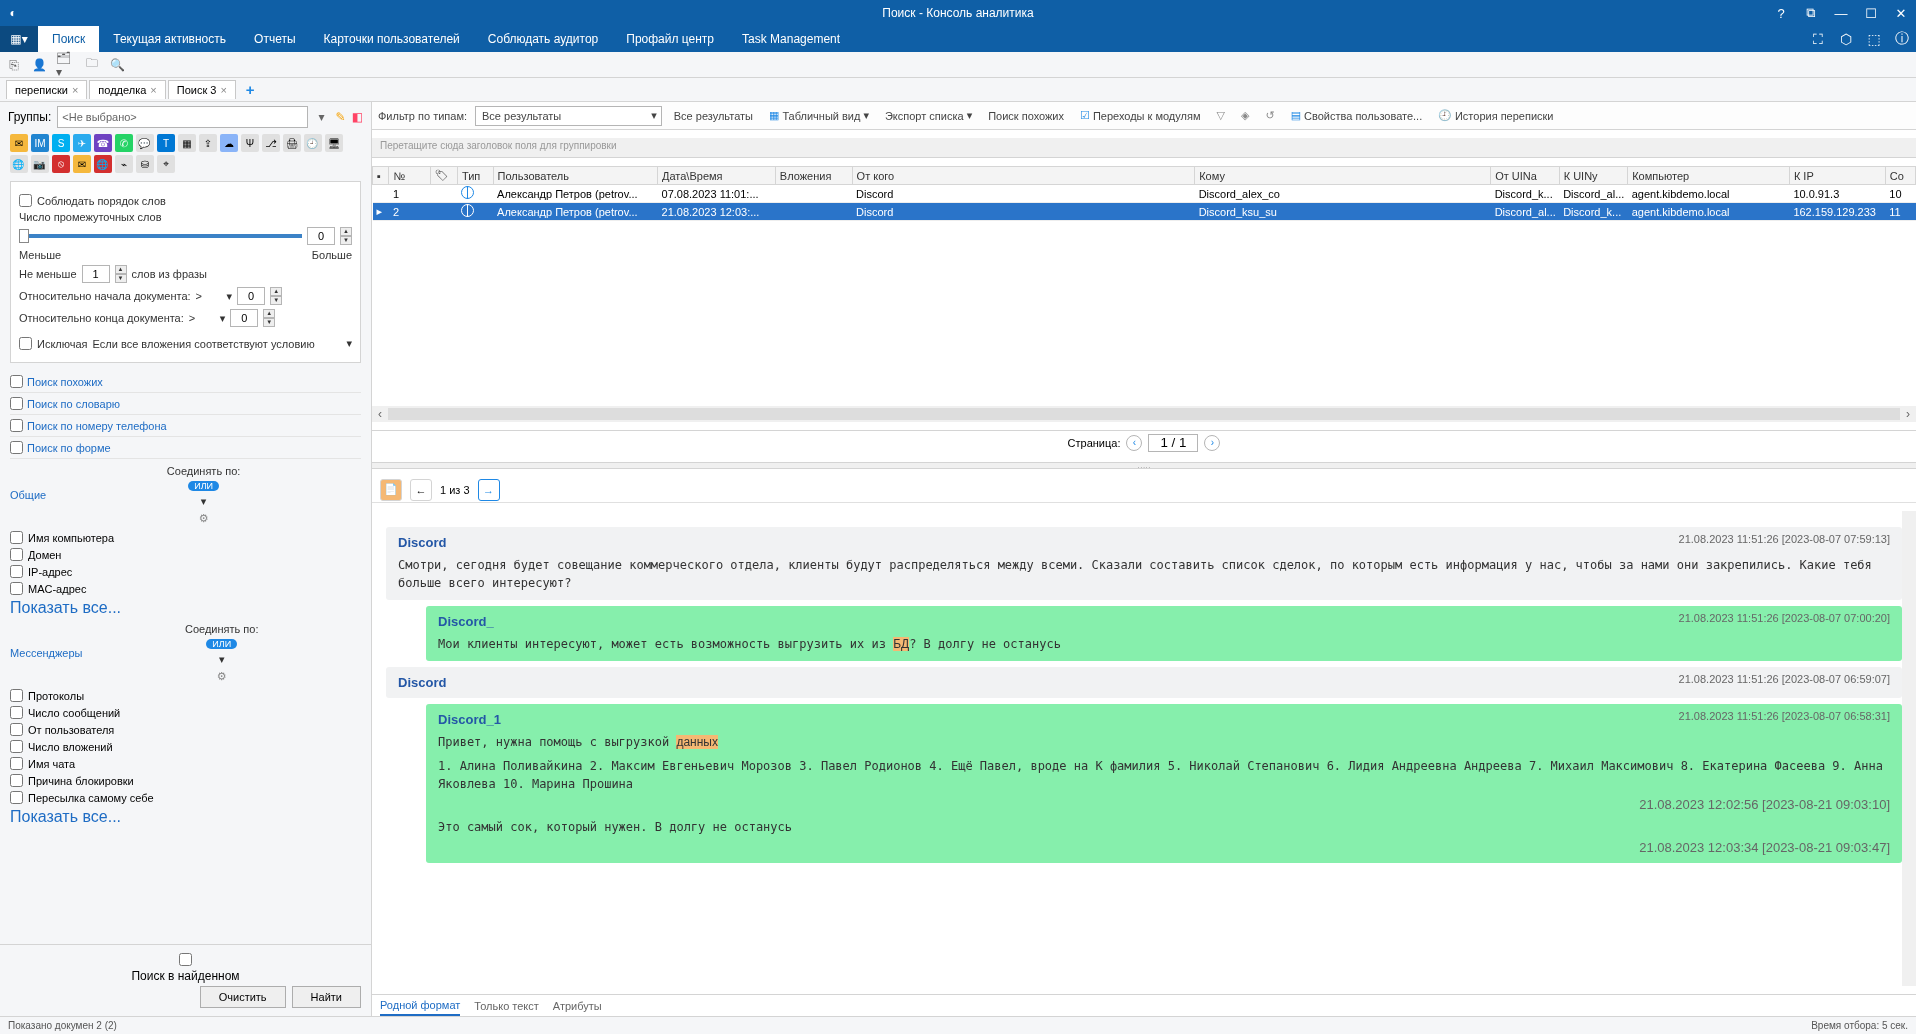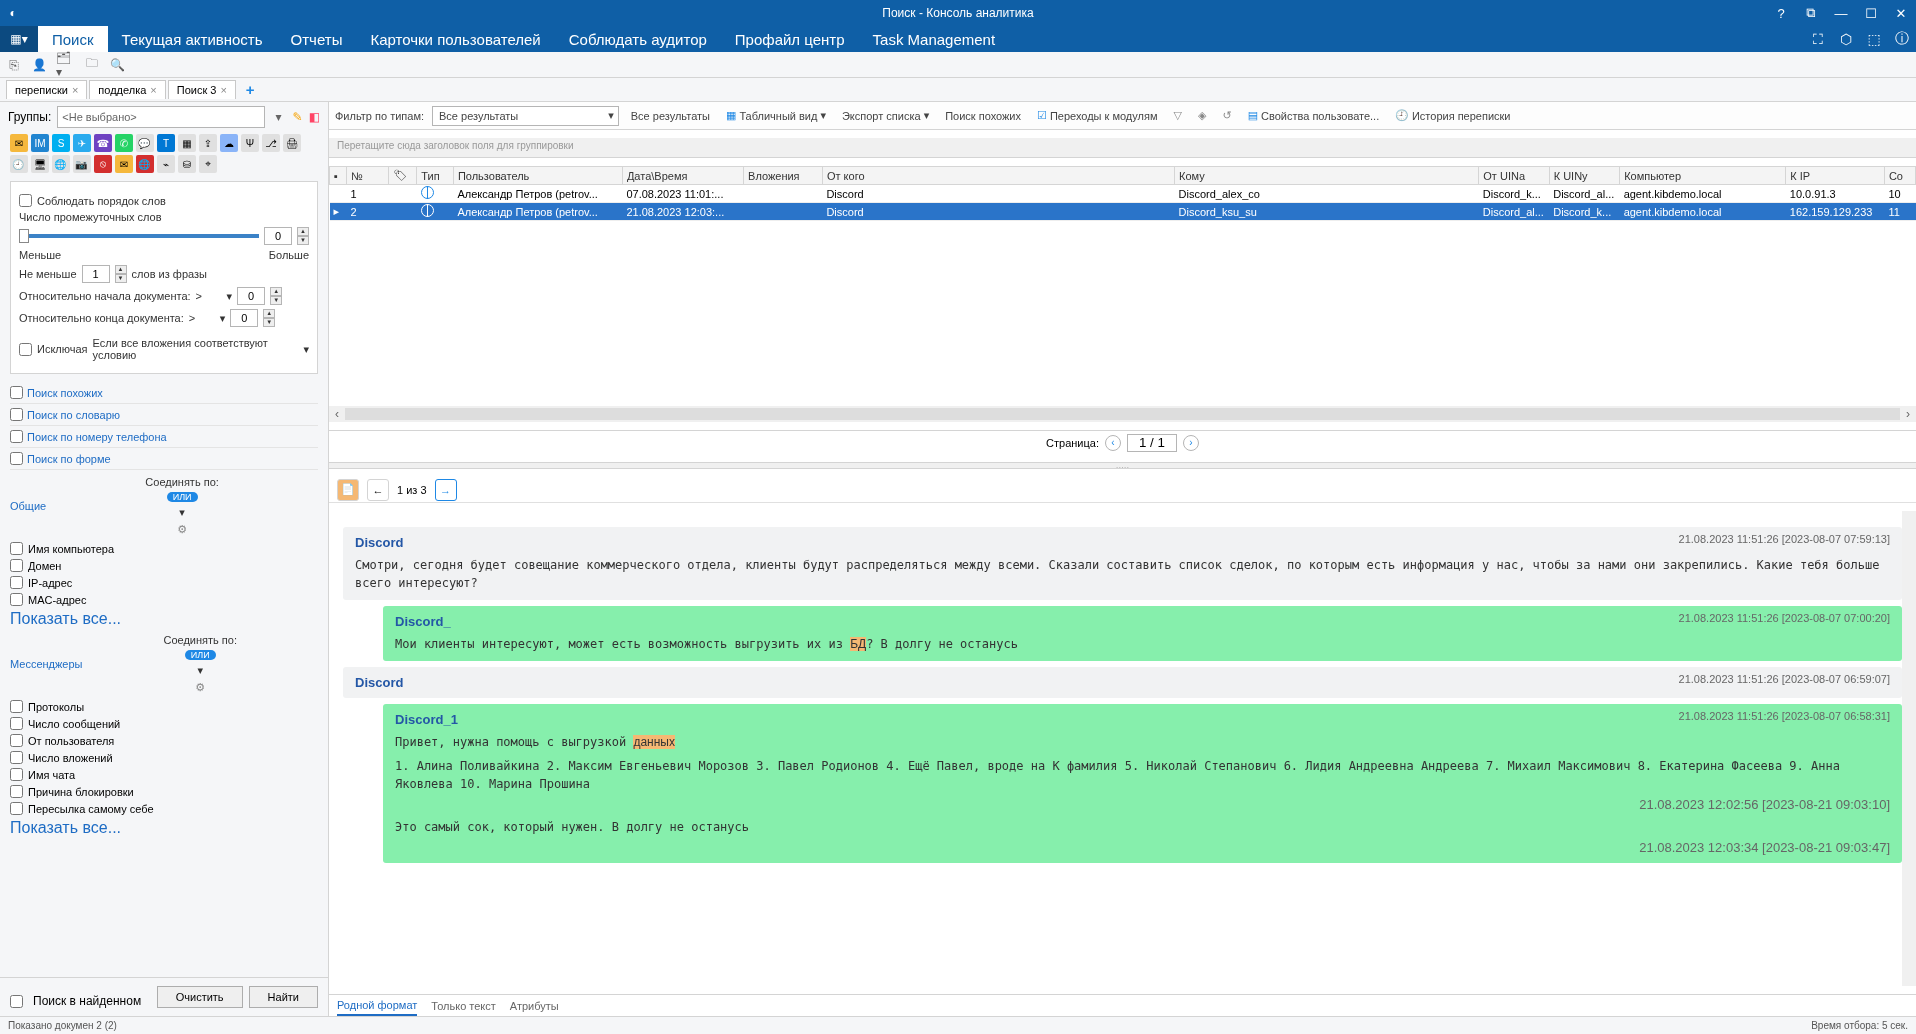--- a/index.html
+++ b/index.html
@@ -8,40 +8,40 @@
 
 .titlebar { height: 26px; background: #0f5fa6; color: #fff; display: flex; align-items: center; position: relative; }
 .titlebar .app-icon { width: 26px; height: 26px; display: flex; align-items: center; justify-content: center; }
 .titlebar .title { position: absolute; left: 50%; transform: translateX(-50%); font-size: 12px; }
 .titlebar .win-controls { margin-left: auto; display: flex; }
 .titlebar .wc { width: 30px; height: 26px; display: flex; align-items: center; justify-content: center; cursor: pointer; font-size: 13px; }
 
 
 .ribbon { height: 26px; background: #0f5fa6; display: flex; align-items: stretch; }
 .ribbon .file-btn { width: 38px; background: #0c4a80; display: flex; align-items: center; justify-content: center; color: #fff; cursor: pointer; }
-.ribbon .tab { padding: 0 14px; display: flex; align-items: center; color: #fff; font-size: 15px; cursor: pointer; }
+.ribbon .tab { padding: 0 14px; display: flex; align-items: center; color: #fff; font-size: 12px; cursor: pointer; }
 .ribbon .tab.active { background: #fff; color: #0f5fa6; }
 .ribbon .right-icons { margin-left: auto; display: flex; }
 .ribbon .right-icons .ri { width: 28px; display: flex; align-items: center; justify-content: center; font-size: 14px; cursor: pointer; color:#fff; }
 
 
 .toolbar { height: 26px; background: #f5f6f8; border-bottom: 1px solid #d4d4d4; display: flex; align-items: center; padding: 0 4px; gap: 6px; }
 .tbtn { width: 20px; height: 20px; display: flex; align-items: center; justify-content: center; cursor: pointer; color: #5a5a5a; }
 
 
 .inner-tabs { height: 24px; background: #f5f6f8; border-bottom: 1px solid #d4d4d4; display: flex; align-items: center; padding-left: 6px; }
 .itab { padding: 3px 8px; border: 1px solid #c8c8c8; border-bottom: none; background: #fff; margin-right: 2px; display: flex; align-items: center; gap: 4px; font-size: 11px; cursor: pointer; }
 .itab .x { color: #888; cursor: pointer; }
 .itab.add { border: none; background: transparent; color: #1e88e5; font-size: 15px; font-weight: bold; }
 
 
 .main { display: flex; height: calc(1034px - 26px - 26px - 26px - 24px - 18px); }
 
 
-.left { width: 329px; border-right: 1px solid #d4d4d4; display: flex; flex-direction: column; background: #f5f6f8; }
+.left { width: 372px; border-right: 1px solid #d4d4d4; display: flex; flex-direction: column; background: #f5f6f8; }
 .groups-row { display: flex; align-items: center; padding: 4px 8px; gap: 6px; }
 .groups-row .combo { flex: 1; height: 22px; border: 1px solid #b5b5b5; background: #fff; display: flex; align-items: center; padding: 0 4px; font-size: 11px; color: #666; }
 .groups-row .dd { width: 16px; text-align: center; color: #666; cursor: pointer; }
 .groups-row .pencil { color: #f6a100; cursor: pointer; }
 .groups-row .eraser { color: #f46; cursor: pointer; }
 .proto-icons { display: flex; flex-wrap: wrap; padding: 2px 10px; gap: 3px; }
 .proto-icons .pi { width: 18px; height: 18px; border-radius: 2px; display: flex; align-items: center; justify-content: center; font-size: 10px; cursor: pointer; }
 .search-config { margin: 6px 10px; border: 1px solid #d4d4d4; background: #fff; padding: 8px; font-size: 11px; }
 .cfg-row { display: flex; align-items: center; gap: 5px; margin: 4px 0; font-size: 11px; color: #333; }
 .cfg-row input[type=checkbox] { width: 13px; height: 13px; }
@@ -52,21 +52,21 @@
 .spin div { height: 9px; border: 1px solid #b5b5b5; font-size: 6px; text-align: center; line-height: 7px; cursor: pointer; background: #eee; }
 .left-list { padding: 2px 10px; }
 .ll-item { display: flex; align-items: center; gap: 4px; padding: 4px 0; font-size: 11px; color: #1e6cc4; cursor: pointer; border-bottom: 1px solid #e4e4e4; }
 .ll-item input[type=checkbox] { width: 13px; height: 13px; }
 .section-hdr { display: flex; align-items: center; padding: 4px 10px; color: #1e6cc4; font-size: 11px; }
 .section-hdr .right { margin-left: auto; display: flex; align-items: center; gap: 4px; color: #333; }
 .badge-op { background: #1e88e5; color: #fff; border-radius: 8px; padding: 0 6px; font-size: 9px; }
 .gear { color: #888; cursor: pointer; }
 .chk-item { display: flex; align-items: center; gap: 5px; padding: 2px 10px; font-size: 11px; cursor: pointer; }
 .show-all { padding: 2px 10px; font-size: 16px; color: #1e6cc4; cursor: pointer; }
-.left-bottom { margin-top: auto; padding: 8px 10px; display: flex; align-items: flex-end; gap: 10px; border-top: 1px solid #d4d4d4; }
+.left-bottom { margin-top: auto; padding: 8px 10px; display: flex; align-items: center; gap: 3px; border-top: 1px solid #d4d4d4; flex-direction: column; }
 .btn { padding: 4px 18px; border: 1px solid #adadad; background: #efefef; font-size: 11px; cursor: pointer; }
 
 
 .right { flex: 1; display: flex; flex-direction: column; gap: 8px; }
 .filter-bar { height: 28px; border-bottom: 1px solid #d4d4d4; display: flex; align-items: center; padding: 0 6px; gap: 8px; font-size: 11px; color: #444; background: #fdfdfd; }
 .filter-bar .combo2 { border: 1px solid #b5b5b5; height: 20px; display: flex; align-items: center; padding: 0 4px 0 6px; background: #fff; }
 .fbtn { padding: 2px 4px; cursor: pointer; display: flex; align-items: center; gap: 3px; }
 .group-hint { height: 20px; background: #f0f0f0; padding: 2px 8px; font-size: 10px; color: #999; border-bottom: 1px solid #d4d4d4; }
 .grid { flex: 0 0 232px; overflow: hidden; position: relative; }
 .grid table { width: 100%; border-collapse: collapse; font-size: 11px; table-layout: fixed; }

